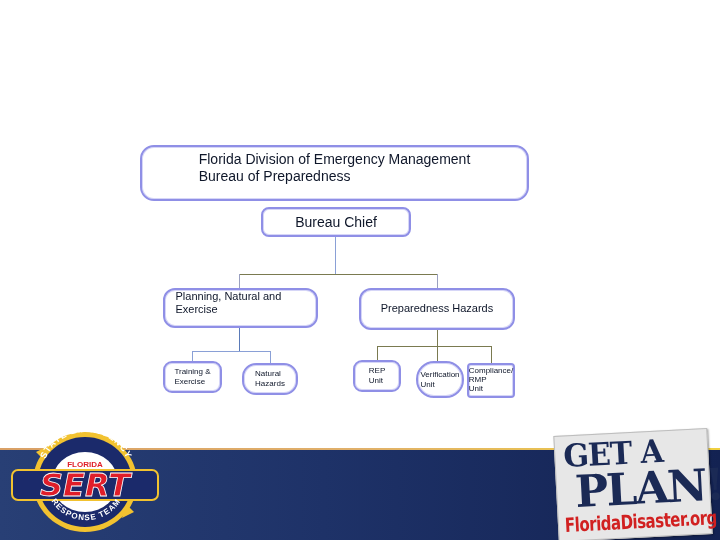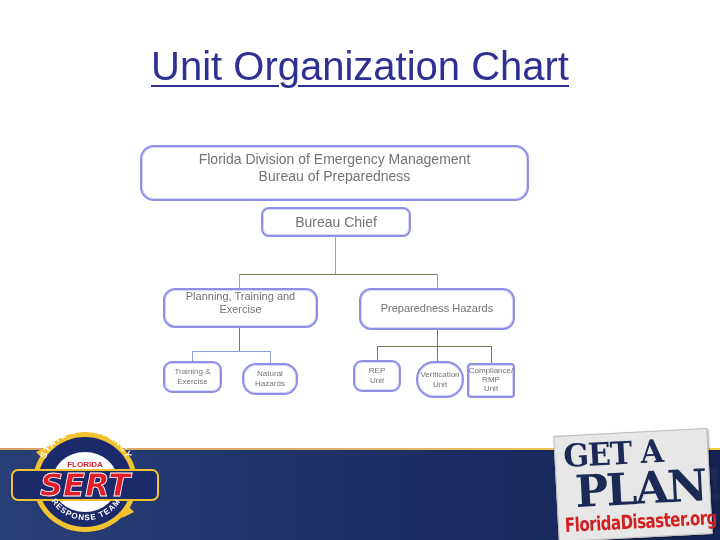--- a/index.html
+++ b/index.html
@@ -12,23 +12,23 @@
     .slide { position: relative; width: 720px; height: 540px; }
     .title {
       position: absolute; left: 0; top: 44px; width: 720px;
       text-align: center; font-size: 40px; color: #2e3192;
       text-decoration: underline; text-decoration-thickness: 2px;
       text-underline-offset: 5px; letter-spacing: 0px;
     }
     .box {
       position: absolute; box-sizing: border-box;
       border: 2px solid #8f8fe6; border-radius: 12px;
-      background: #fff; color: #737373;
+      background: #fff; color: #0f172a;
       display: flex; align-items: center; justify-content: center;
-      text-align: center; line-height: 1.2;
+      line-height: 1.2;
       box-shadow: inset 0 0 0 1px #d6d6f7;
     }
     .box.top { align-items: flex-start; padding-top: 4px; }
     .line { position: absolute; background: #7a7a50; }
     .vline { position: absolute; width: 1px; background: #8aa0d6; }
     .banner {
       position: absolute; left: 0; top: 450px; width: 720px; height: 90px;
       background: linear-gradient(90deg, #283f75 0%, #1e3268 45%, #132252 100%);
     }
     .banner-stripe {
@@ -46,40 +46,39 @@
     }
     .gp1 { position:absolute; left:8px; top:2px; font-family:"DejaVu Serif", serif; font-weight:bold; font-size:30px; color:#1b2a55; letter-spacing:-1px; transform: scaleY(1.05); }
     .gp2 { position:absolute; left:18px; top:30px; font-family:"DejaVu Serif", serif; font-weight:bold; font-size:44px; color:#1b2a55; letter-spacing:-2px; }
     .gp3 { position:absolute; left:6px; top:80px; font-family:"DejaVu Sans", sans-serif; font-weight:bold; font-size:15px; color:#d12020; letter-spacing:-0.5px; transform: scaleY(1.3); }
   </style>
 </head>
 <body>
 
 <div class="slide">
 
-  <div class="title">Unit Organization Chart</div>
 
   <div class="box top" style="left:140px; top:145px; width:389px; height:56px; font-size:14px; border-radius:14px;">
     <div>
       <div>Florida Division of Emergency Management</div>
       <div>Bureau of Preparedness</div>
     </div>
   </div>
 
   <div class="box" style="left:261px; top:207px; width:150px; height:30px; font-size:14px; border-radius:8px;">
     <span>Bureau Chief</span>
   </div>
 
   <div class="vline" style="left:335px; top:237px; height:38px;"></div>
   <div class="line" style="left:239px; top:274px; width:198px; height:1px;"></div>
   <div class="vline" style="left:239px; top:274px; height:14px; background:#9aa0c0;"></div>
   <div class="vline" style="left:437px; top:274px; height:14px; background:#9aa0c0;"></div>
 
   <div class="box" style="left:163px; top:288px; width:155px; height:40px; font-size:11px; align-items:flex-start; padding-top:0px;">
-    <span style="width:130px;">Planning, Training and Exercise</span>
+    <span style="width:130px;">Planning, Natural and Exercise</span>
   </div>
 
   <div class="box" style="left:359px; top:288px; width:156px; height:42px; font-size:11px;">
     <span>Preparedness Hazards</span>
   </div>
 
   <div class="vline" style="left:239px; top:328px; height:24px; background:#5a7ab8;"></div>
   <div class="line" style="left:192px; top:351px; width:78px; height:1px; background:#8aa0d6;"></div>
   <div class="vline" style="left:192px; top:351px; height:11px;"></div>
   <div class="vline" style="left:270px; top:351px; height:13px;"></div>

